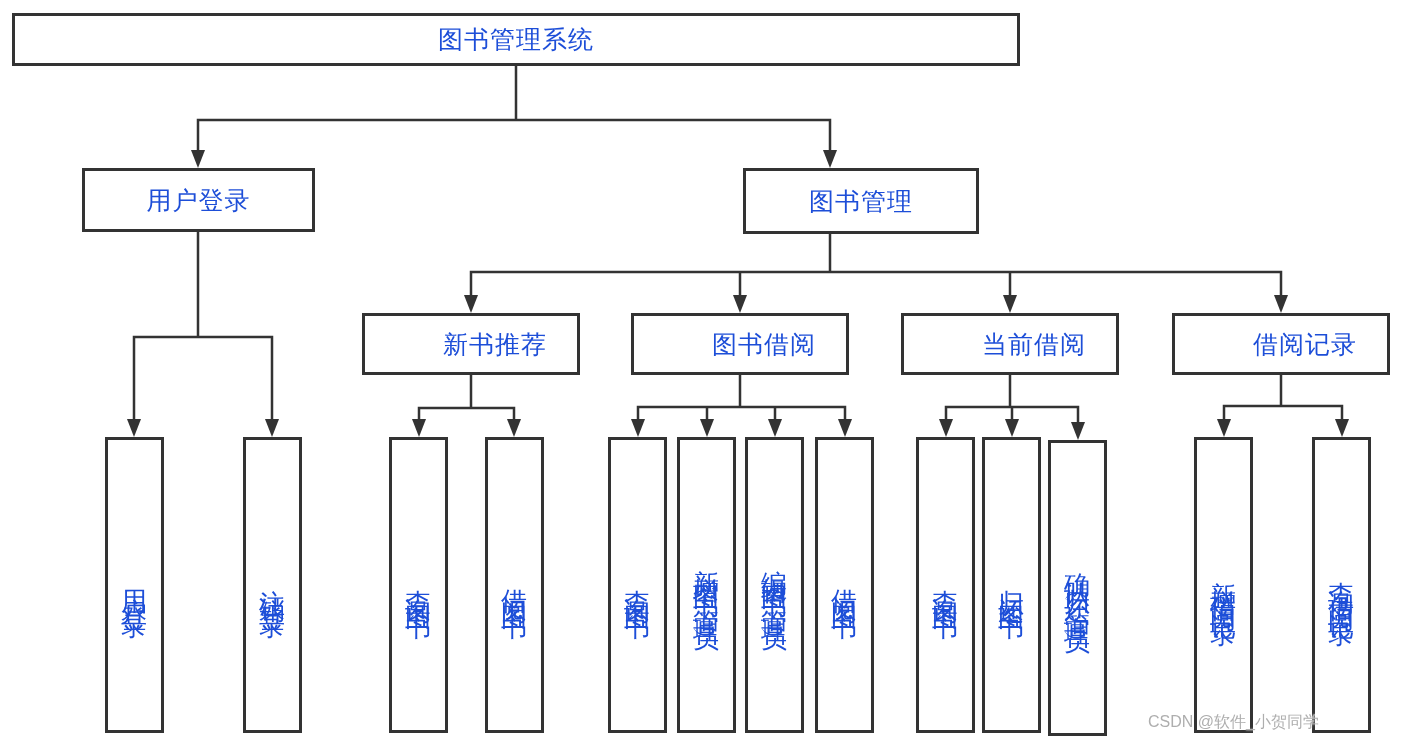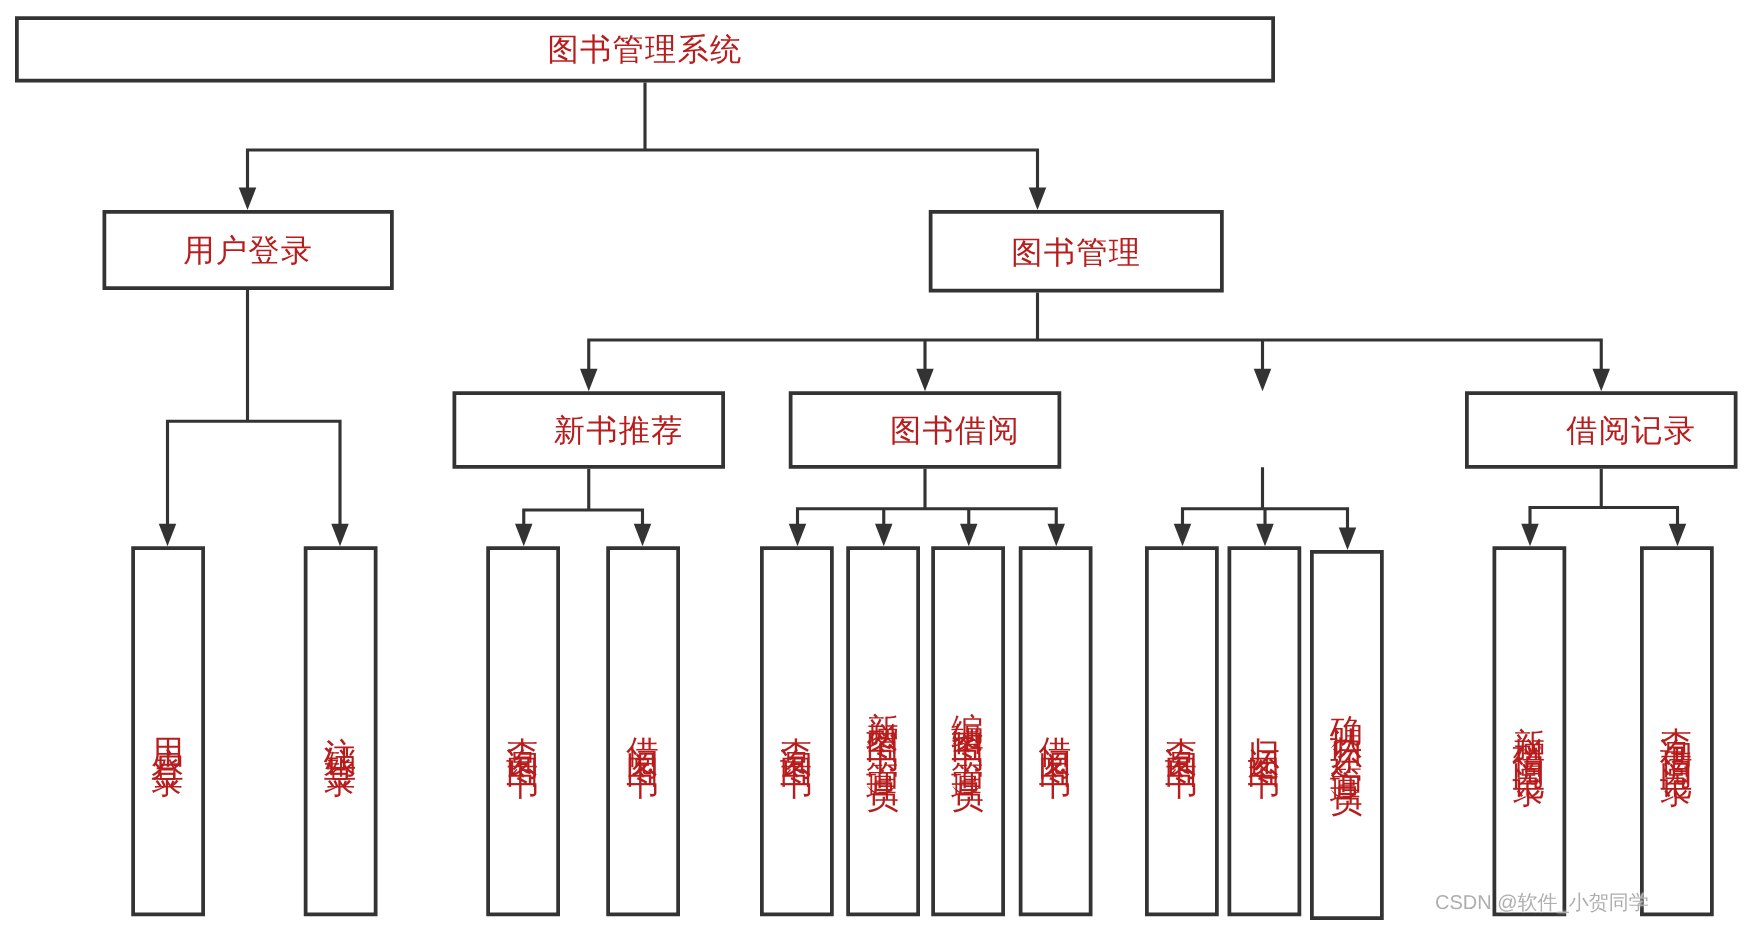--- a/index.html
+++ b/index.html
@@ -12,21 +12,21 @@
   }
   .connectors{position:absolute;left:0;top:0;z-index:1;}
   .node{
     position:absolute;
     box-sizing:border-box;
     border:3px solid #333333;
     background:#ffffff;
     display:flex;
     align-items:center;
     justify-content:center;
-    color:#b91c1c;
+    color:#1d4ed8;
     z-index:2;
   }
   .node.h{font-size:25px;letter-spacing:1px;}
   .node.v{
     font-size:26px;
     writing-mode:vertical-rl;
     text-orientation:mixed;
     letter-spacing:8px;
     line-height:1;
   }
@@ -100,20 +100,23 @@
   <div class="node h lv2b">
     <span>图书管理</span>
   </div>
 
   <div class="node h lv3" style="left:362px;">
     <span>新书推荐</span>
   </div>
   <div class="node h lv3" style="left:631px;text-align:right;">
     <span>图书借阅</span>
   </div>
+  <div class="node h lv3" style="left:901px;">
+    <span>当前借阅</span>
+  </div>
   <div class="node h lv3" style="left:1172px;">
     <span>借阅记录</span>
   </div>
 
   <div class="node v leaf" style="left:105px;">
     <span>用户登录</span>
   </div>
   <div class="node v leaf" style="left:243px;">
     <span>注销登录</span>
   </div>

